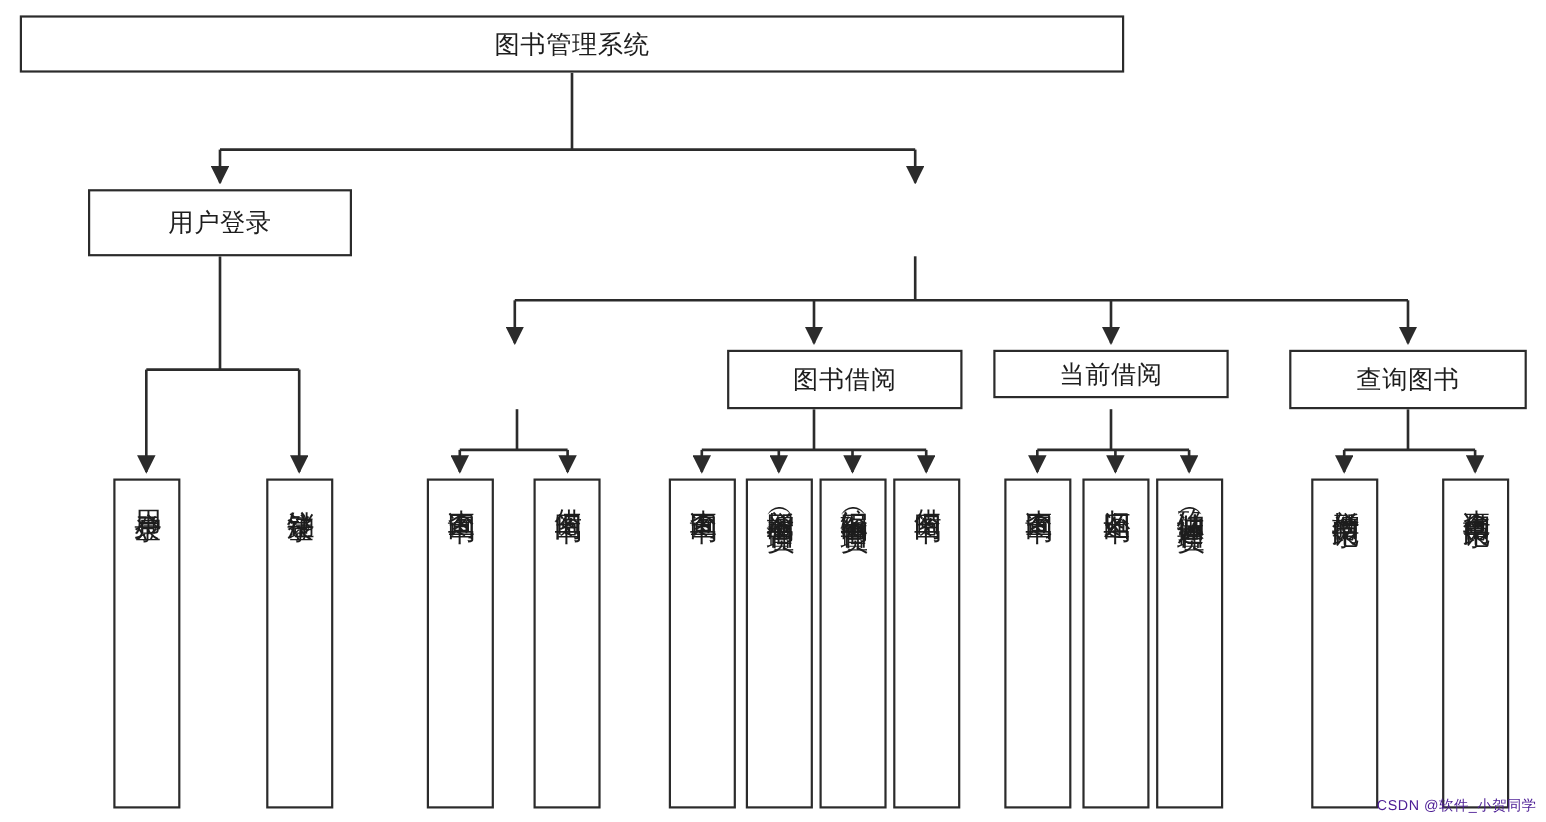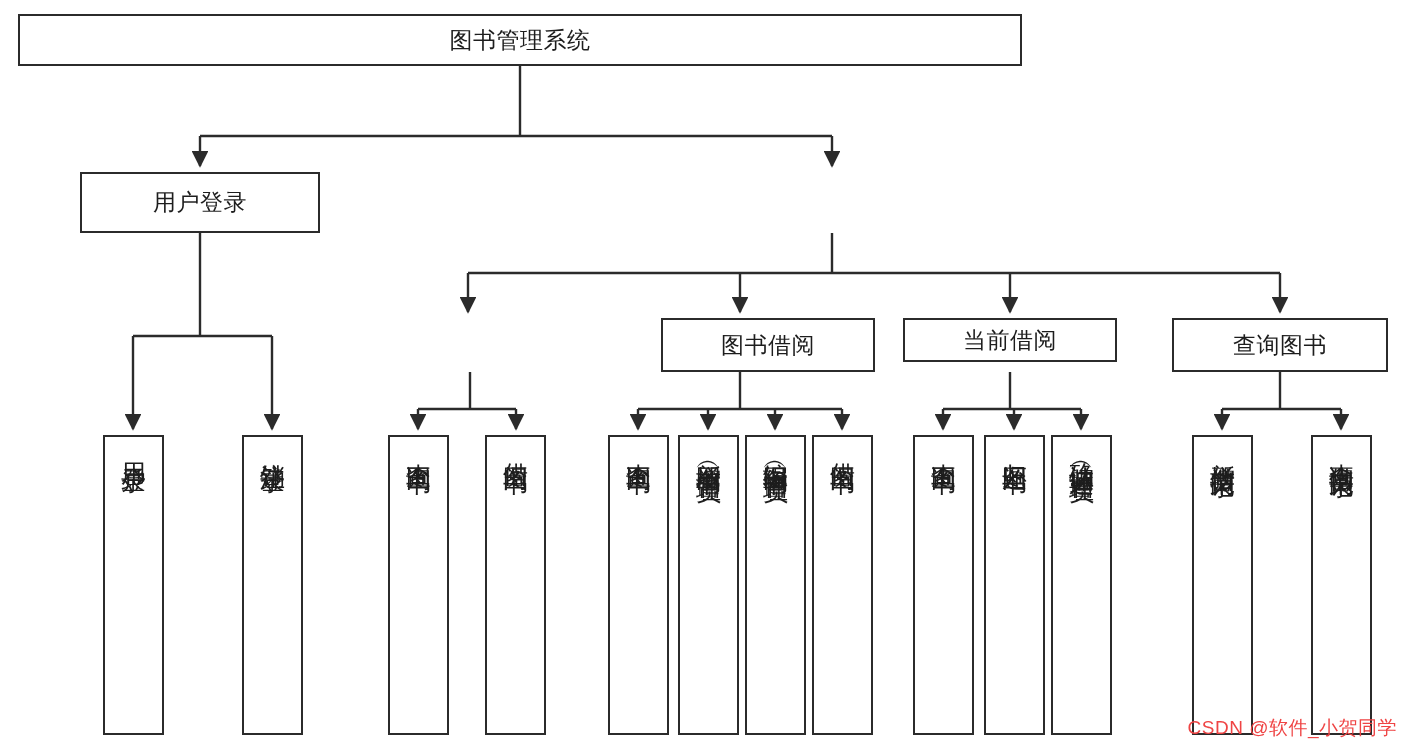--- a/index.html
+++ b/index.html
@@ -68,22 +68,22 @@
     letter-spacing: 2.5px;
     white-space: nowrap;
     text-align: start;
   }
 
   
   #watermark {
     position: absolute;
     right: 8px;
     bottom: 6px;
-    font-size: 19px;
-    color: #ef4444;
+    font-size: 13px;
+    color: #4c1d95;
     letter-spacing: 0.5px;
     white-space: nowrap;
     z-index: 6;
   }
 </style>
 </head>
 <body>
 
 <div id="canvas">
 

